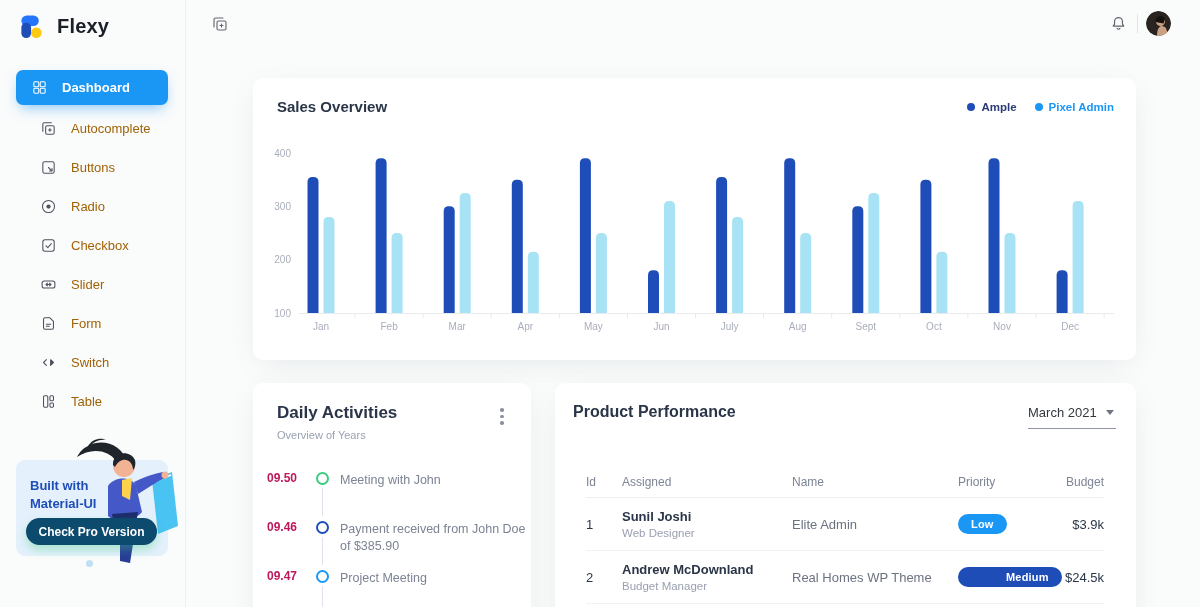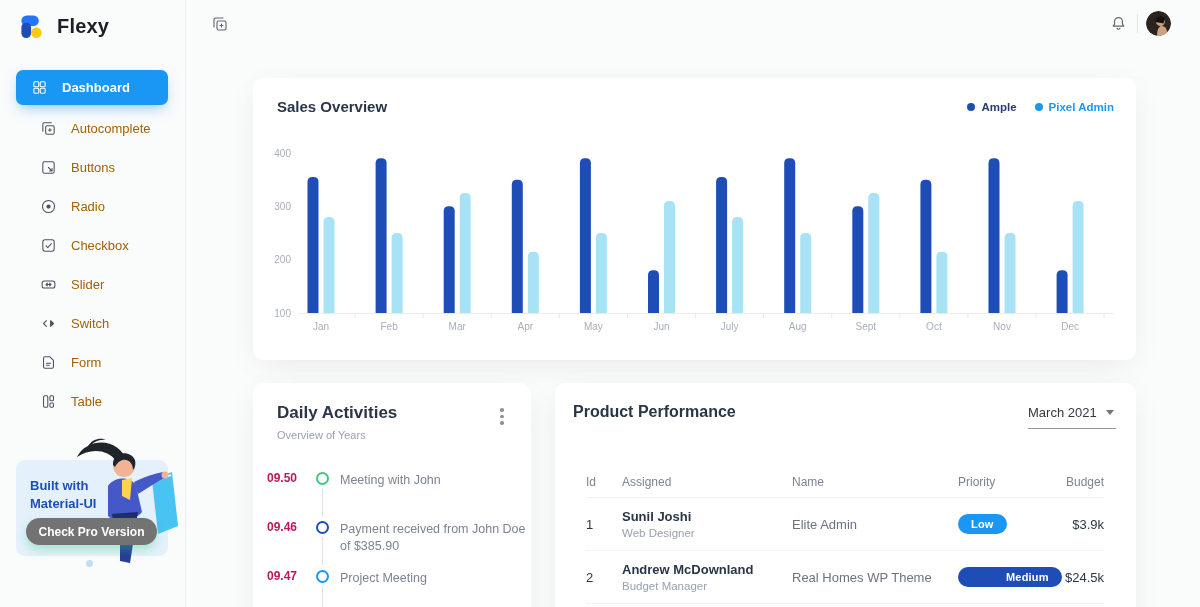--- a/index.html
+++ b/index.html
@@ -146,34 +146,34 @@
           <svg viewBox="0 0 24 24">
             <rect x="3" y="7" width="18" height="10" rx="3"></rect>
             <path d="M8.5 12h7M8.5 12l2-2M8.5 12l2 2M15.5 12l-2-2M15.5 12l-2 2"></path>
           </svg>
         </span>
         <span class="nav-label">Slider</span>
       </div>
       <div class="nav-item">
         <span class="nav-icon">
           <svg viewBox="0 0 24 24">
+            <path d="M14 4H7a2 2 0 0 0-2 2v12a2 2 0 0 0 2 2h10a2 2 0 0 0 2-2V9l-5-5z"></path>
+            <path d="M9 13h6M9 16h4"></path>
+          </svg>
+        </span>
+        <span class="nav-label">Form</span>
+      </div>
+      <div class="nav-item">
+        <span class="nav-icon">
+          <svg viewBox="0 0 24 24">
             <path d="M9 8l-4 4 4 4"></path>
             <path d="M15 8l4 4-4 4z" fill="currentColor" stroke="currentColor"></path>
           </svg>
         </span>
         <span class="nav-label">Switch</span>
-      </div>
-      <div class="nav-item">
-        <span class="nav-icon">
-          <svg viewBox="0 0 24 24">
-            <path d="M14 4H7a2 2 0 0 0-2 2v12a2 2 0 0 0 2 2h10a2 2 0 0 0 2-2V9l-5-5z"></path>
-            <path d="M9 13h6M9 16h4"></path>
-          </svg>
-        </span>
-        <span class="nav-label">Form</span>
       </div>
       <div class="nav-item">
         <span class="nav-icon">
           <svg viewBox="0 0 24 24">
             <rect x="5" y="4" width="6" height="16" rx="1.5"></rect>
             <rect x="14" y="4" width="5" height="7" rx="1.5"></rect>
             <rect x="14" y="14" width="5" height="6" rx="1.5"></rect>
           </svg>
         </span>
         <span class="nav-label">Table</span>
@@ -194,21 +194,21 @@
         <path d="M70 48 C82 42 90 40 99 38 L101 44 C92 48 84 54 74 60 Z" fill="#4558c8"></path>
         <circle cx="101" cy="41" r="3.5" fill="#f2b394"></circle>
         <path d="M48 80 L74 78 L71 94 L50 93 Z" fill="#1d2c6b"></path>
         <path d="M56 88 C62 85 70 85 72 91 L66 129 L56 127 Z" fill="#273c96"></path>
       </svg>
     </span>
     <div class="pro-text">
       <div>Built with</div>
       <div>Material-UI</div>
     </div>
-    <div class="pro-btn" style="background: #737373;">Check Pro Version</div>
+    <div class="pro-btn" style="background: #0c4a6e;">Check Pro Version</div>
     <span class="pro-dot"></span>
   </div>
 </aside>
 
 <span class="apps-btn">
   <svg viewBox="0 0 24 24">
     <rect x="8" y="8" width="12" height="12" rx="2"></rect>
     <path d="M16 4H6a2 2 0 0 0-2 2v10"></path>
     <path d="M12 14h4M14 12v4"></path>
   </svg>

